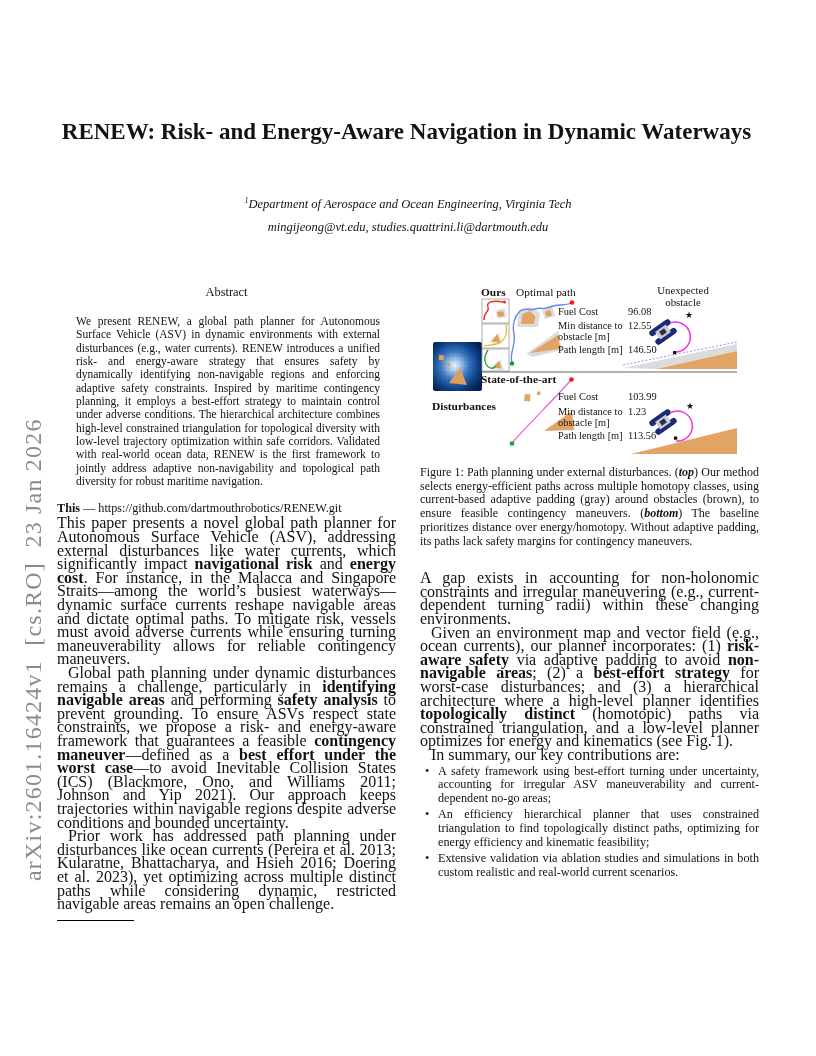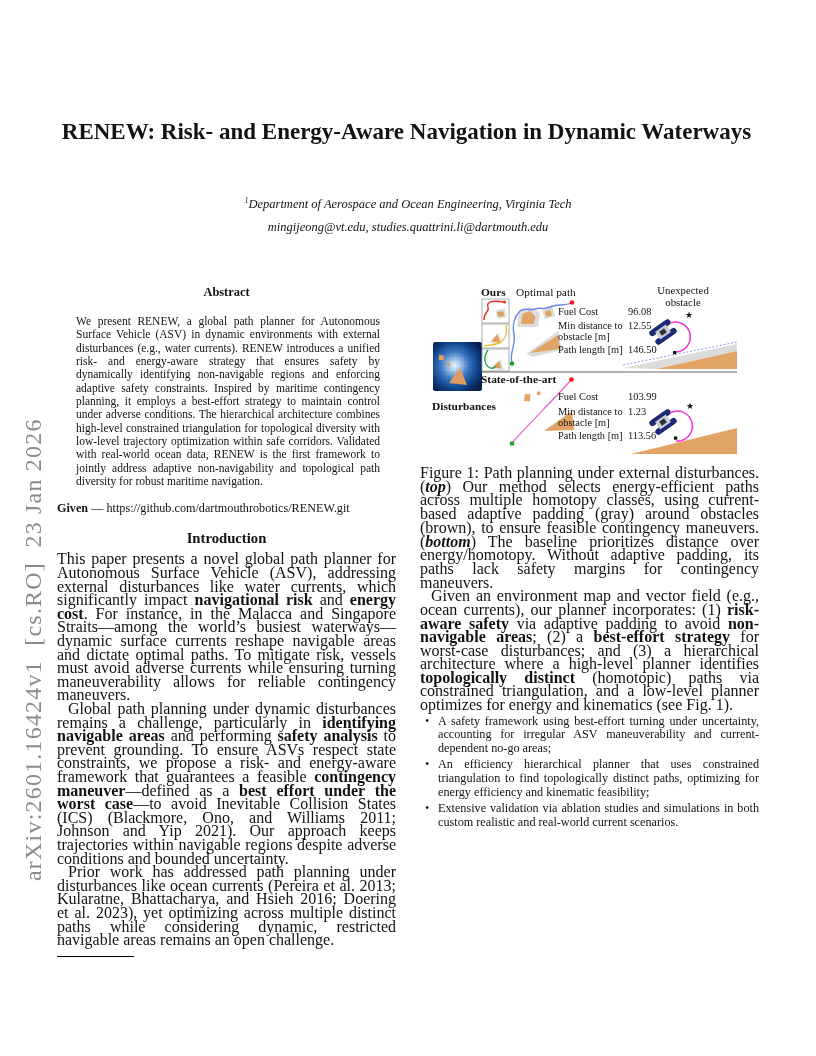--- a/index.html
+++ b/index.html
@@ -20,32 +20,32 @@
              font-size:14.2px; font-weight:bold; }
   .authors sup { font-size:9px; font-weight:bold; }
   .affils { position:absolute; top:189px; left:0; right:0; text-align:center;
             font-size:12.5px; line-height:23px;font-style:italic; }
   .affils sup { font-size:8px; }
 
   .col { position:absolute; width:339px; }
   .col-left  { left:57px;  top:285px; }
   .col-right { left:420px; top:283px; }
 
-  .abs-head { text-align:center; font-weight:bold; font-size:12.4px; margin-bottom:7px; }
+  .abs-head { text-align:center; font-weight:normal; font-size:12.4px; margin-bottom:7px; }
   .abs-text { font-size:11.5px; line-height:13.35px; text-align:justify; margin:15px 16px 0 19px; }
   .code-line { margin-top:13px; font-size:12.2px; }
   .sec-head { text-align:center; font-weight:bold; font-size:14.7px; margin-top:14px; margin-bottom:5px; }
   .para { font-size:16px; line-height:13.6px; text-align:justify; }
   .para.indent { text-indent:11px; }
   .footnote { margin-top:9px; }
   .footnote-rule { width:77px; border-top:1px solid #000; margin-bottom:4px; }
   .fn-text { font-size:11.7px; line-height:13.3px; text-align:justify; }
 
   .fig-svg { display:block; width:339px; height:179px; }
-  .caption { margin-top:4px; font-size:16px; line-height:13.7px; text-align:justify; }
+  .caption { margin-top:4px; font-size:12px; line-height:13.7px; text-align:justify; }
   .rc-first { margin-top:23px; }
   .bullets { margin-top:2px; }
   .bullet { position:relative; padding-left:18px; font-size:12.2px; line-height:13.6px;
             text-align:justify; margin-top:3px; }
   .bullet .glyph { position:absolute; left:5px; }
   .closing { margin-top:4px; }
 
   
   svg text { font-family:"Liberation Serif", serif; fill:#111; }
   .fl  { font-size:11.4px; }
@@ -65,22 +65,21 @@
 
 
   <div class="affils">
     <div><sup>1</sup><span>Department of Aerospace and Ocean Engineering, Virginia Tech</span></div>
     <div>mingijeong@vt.edu, studies.quattrini.li@dartmouth.edu</div>
   </div>
 
   <div class="col col-left">
     <div class="abs-head">Abstract</div>
     <p class="abs-text">We present RENEW, a global path planner for Autonomous Surface Vehicle (ASV) in dynamic environments with external disturbances (e.g., water currents). RENEW introduces a unified risk- and energy-aware strategy that ensures safety by dynamically identifying non-navigable regions and enforcing adaptive safety constraints. Inspired by maritime contingency planning, it employs a best-effort strategy to maintain control under adverse conditions. The hierarchical architecture combines high-level constrained triangulation for topological diversity with low-level trajectory optimization within safe corridors. Validated with real-world ocean data, RENEW is the first framework to jointly address adaptive non-navigability and topological path diversity for robust maritime navigation.</p>
-    <p class="code-line"><span style="font-weight: bold;">Given </span><span>— https://github.com/dartmouthrobotics/RENEW.git</span></p>
-    <div class="sec-head">Introduction</div>
+    <p class="code-line"><span style="font-weight: bold;">This </span><span>— https://github.com/dartmouthrobotics/RENEW.git</span></p>
     <p class="para"><span>This paper presents a novel global path planner for Autonomous Surface Vehicle (ASV), addressing external disturbances like water currents, which significantly impact </span><span style="font-weight: bold;">navigational risk</span><span> and </span><span style="font-weight: bold;">energy cost</span><span>. For instance, in the Malacca and Singapore Straits—among the world’s busiest waterways—dynamic surface currents reshape navigable areas and dictate optimal paths. To mitigate risk, vessels must avoid adverse currents while ensuring turning maneuverability allows for reliable contingency maneuvers.</span></p>
     <p class="para indent"><span>Global path planning under dynamic disturbances remains a challenge, particularly in </span><span style="font-weight: bold;">identifying navigable areas</span><span> and performing </span><span style="font-weight: bold;">safety analysis</span><span> to prevent grounding. To ensure ASVs respect state constraints, we propose a risk- and energy-aware framework that guarantees a feasible </span><span style="font-weight: bold;">contingency maneuver</span><span>—defined as a </span><span style="font-weight: bold;">best effort under the worst case</span><span>—to avoid Inevitable Collision States (ICS) (Blackmore, Ono, and Williams 2011; Johnson and Yip 2021). Our approach keeps trajectories within navigable regions despite adverse conditions and bounded uncertainty.</span></p>
     <p class="para indent"><span>Prior work has addressed path planning under disturbances like ocean currents (Pereira et al. 2013; Kularatne, Bhattacharya, and Hsieh 2016; Doering et al. 2023), yet optimizing across multiple distinct paths while considering dynamic, restricted navigable areas remains an open challenge.</span></p>
     <div class="footnote">
       <div class="footnote-rule"></div>
     </div>
   </div>
 
   <div class="col col-right">
 
@@ -194,21 +193,23 @@
           <rect x="-6.5" y="-4.5" width="13" height="9" fill="#c9cdd6"></rect>
           <rect x="-3" y="-2.5" width="6" height="5" fill="#2f3438"></rect>
         </g>
         <path d="M250,130 A15,15 0 1 1 256,158" fill="none" stroke="#f23bd4" stroke-width="1.6"></path>
         <rect x="254" y="153.5" width="3.2" height="3.2" fill="#111"></rect>
       </g>
     </svg>
 
     <p class="caption"><span>Figure 1: Path planning under external disturbances. (</span><span style="font-weight: bold; font-style: italic;">top</span><span>) Our method selects energy-efficient paths across multiple homotopy classes, using current-based adaptive padding (gray) around obstacles (brown), to ensure feasible contingency maneuvers. (</span><span style="font-weight: bold; font-style: italic;">bottom</span><span>) The baseline prioritizes distance over energy/homotopy. Without adaptive padding, its paths lack safety margins for contingency maneuvers.</span></p>
 
+    <p class="para rc-first"><span>A gap exists in accounting for non-holonomic constraints and irregular maneuvering (e.g., current-dependent turning radii) within these changing environments.</span></p>
     <p class="para indent"><span>Given an environment map and vector field (e.g., ocean currents), our planner incorporates: (1) </span><span style="font-weight: bold;">risk-aware safety</span><span> via adaptive padding to avoid </span><span style="font-weight: bold;">non-navigable areas</span><span>; (2) a </span><span style="font-weight: bold;">best-effort strategy</span><span> for worst-case disturbances; and (3) a hierarchical architecture where a high-level planner identifies </span><span style="font-weight: bold;">topologically distinct</span><span> (homotopic) paths via constrained triangulation, and a low-level planner optimizes for energy and kinematics (see Fig. 1).</span></p>
+    <p class="para indent"><span>In summary, our key contributions are:</span></p>
 
     <div class="bullets">
       <div class="bullet"><span class="glyph">•</span><span>A safety framework using best-effort turning under uncertainty, accounting for irregular ASV maneuverability and current-dependent no-go areas;</span></div>
       <div class="bullet"><span class="glyph">•</span><span>An efficiency hierarchical planner that uses constrained triangulation to find topologically distinct paths, optimizing for energy efficiency and kinematic feasibility;</span></div>
       <div class="bullet"><span class="glyph">•</span><span>Extensive validation via ablation studies and simulations in both custom realistic and real-world current scenarios.</span></div>
     </div>
 
   </div>
 
 </div>

